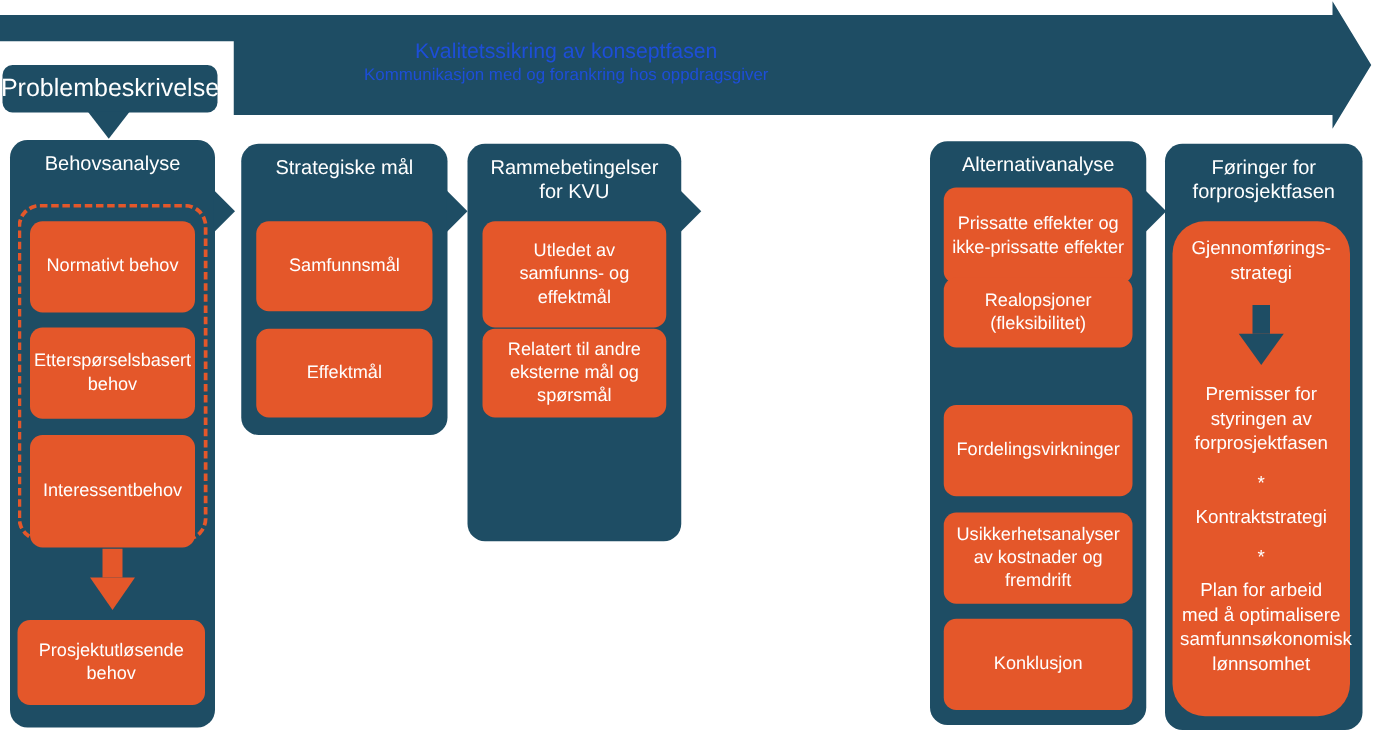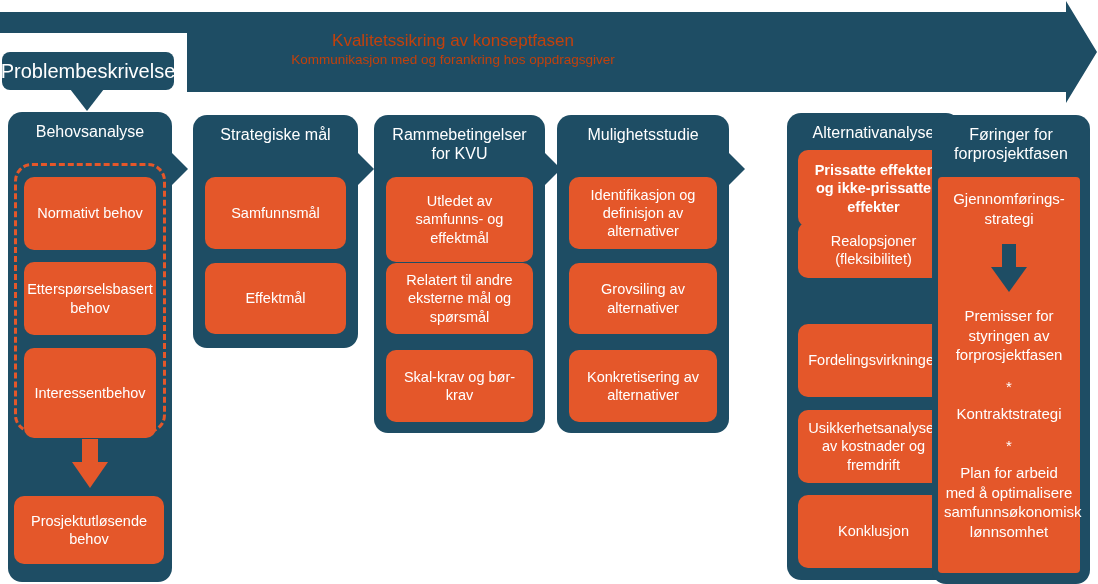--- a/index.html
+++ b/index.html
@@ -11,21 +11,21 @@
   #stage{
     position:relative;
     width:1098px;height:584px;
     background:#fff;
     overflow:hidden;
   }
   
   #banner-svg{position:absolute;left:0;top:0;width:1098px;height:110px;}
   .banner-text{
     position:absolute;left:0;top:30px;width:906px;
-    text-align:center;color:#c2410c;pointer-events:none;
+    text-align:center;color:#1d4ed8;pointer-events:none;
   }
   .banner-title{font-size:17px;line-height:1.25;}
   .banner-subtitle{font-size:13.5px;line-height:1.3;}
   
   .callout{
     position:absolute;left:2px;top:52px;width:172px;height:38px;
     background:var(--navy);border-radius:8px;
     display:flex;align-items:center;justify-content:center;
     color:#fff;font-size:20px;
   }
@@ -63,21 +63,21 @@
   .arrow-down .shaft{width:16px;height:23px;margin:0 auto;}
   .arrow-down .head{width:0;height:0;margin:0 auto;
     border-left:18px solid transparent;border-right:18px solid transparent;}
   .arrow-orange .shaft{background:var(--orange);}
   .arrow-orange .head{border-top:26px solid var(--orange);}
   .arrow-navy .shaft{background:var(--navy);}
   .arrow-navy .head{border-top:25px solid var(--navy);}
   
   .big-panel{
     position:absolute;left:6px;right:10px;top:62px;height:396px;
-    background:var(--orange);border-radius:4px;
+    background:var(--orange);border-radius:26px;
     display:flex;flex-direction:column;align-items:center;
     color:#fff;font-size:15px;line-height:1.3;text-align:center;
     box-sizing:border-box;padding:12px 6px 8px;
   }
   .panel-seg{width:100%;}
   .panel-star{font-size:15px;}
   .panel-arrow{position:relative;width:36px;height:48px;margin:16px 0 14px;}
 </style>
 </head>
 <body>
@@ -133,43 +133,27 @@
 
   <div class="col" style="left:374px;top:115px;width:171px;height:318px;">
     <div class="col-title" style="padding-left:18px;padding-right:18px;">Rammebetingelser for KVU</div>
     <div class="chev" style="top:37px;"></div>
     <div class="obox" style="left:12px;right:12px;top:62px;height:85px;">
       <span>Utledet av samfunns- og effektmål</span>
     </div>
     <div class="obox" style="left:12px;right:12px;top:148px;height:71px;">
       <span>Relatert til andre eksterne mål og spørsmål</span>
     </div>
-    <div class="obox" style="left:12px;right:12px;top:235px;height:72px;">
-      <span>Skal-krav og bør-krav</span>
-    </div>
   </div>
 
-  <div class="col" style="left:557px;top:115px;width:172px;height:318px;">
-    <div class="col-title">Mulighetsstudie</div>
-    <div class="chev" style="top:37px;"></div>
-    <div class="obox" style="left:12px;right:12px;top:62px;height:72px;">
-      <span>Identifikasjon og definisjon av alternativer</span>
-    </div>
-    <div class="obox" style="left:12px;right:12px;top:148px;height:71px;">
-      <span>Grovsiling av alternativer</span>
-    </div>
-    <div class="obox" style="left:12px;right:12px;top:235px;height:72px;">
-      <span>Konkretisering av alternativer</span>
-    </div>
-  </div>
 
-  <div class="col" style="left:744px;top:113px;width:173px;height:467px;margin-left:43px;">
+  <div class="col" style="left:744px;top:113px;width:173px;height:467px;">
     <div class="col-title">Alternativanalyse</div>
     <div class="chev" style="top:39px;"></div>
-    <div class="obox" style="left:11px;right:11px;top:37px;height:77px;font-weight:bold;">
+    <div class="obox" style="left:11px;right:11px;top:37px;height:77px;">
       <span>Prissatte effekter og ikke-prissatte effekter</span>
     </div>
     <div class="obox" style="left:11px;right:11px;top:109px;height:56px;">
       <span>Realopsjoner (fleksibilitet)</span>
     </div>
     <div class="obox" style="left:11px;right:11px;top:211px;height:73px;">
       <span>Fordelingsvirkninger</span>
     </div>
     <div class="obox" style="left:11px;right:11px;top:297px;height:73px;">
       <span>Usikkerhetsanalyser av kostnader og fremdrift</span>

